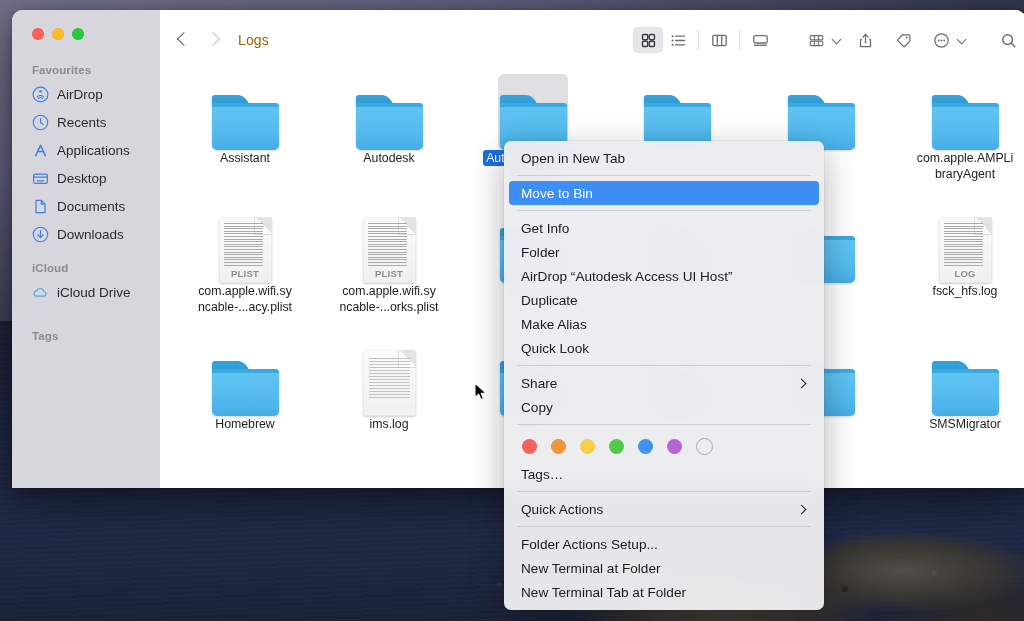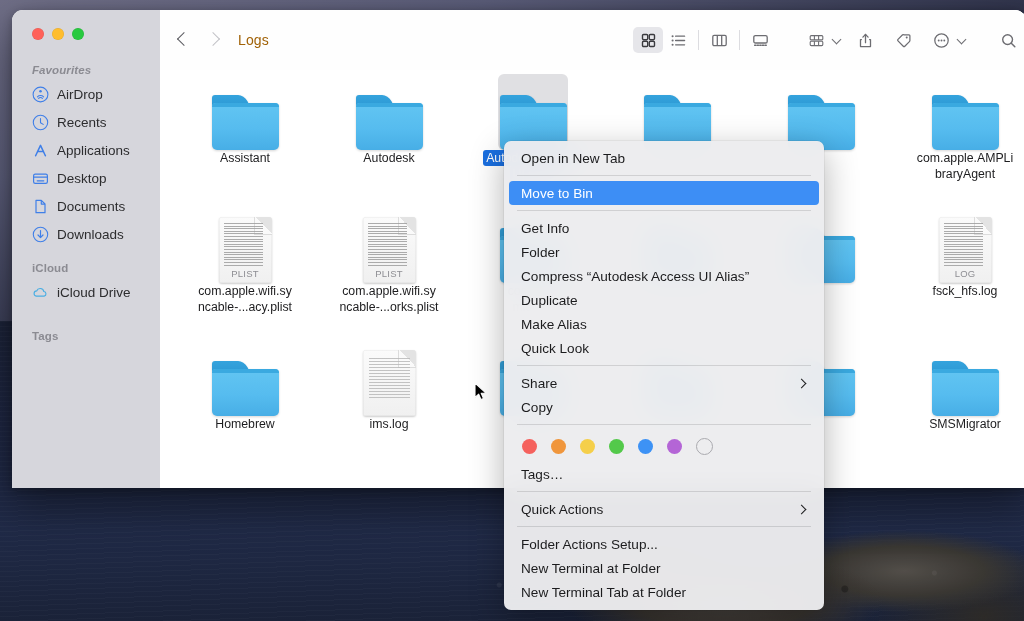--- a/index.html
+++ b/index.html
@@ -90,21 +90,21 @@
   .tl.yellow { background: #ffbd2e; box-shadow: inset 0 0 0 .5px rgba(0,0,0,.10); }
   .tl.green  { background: #28c93f; box-shadow: inset 0 0 0 .5px rgba(0,0,0,.10); }
 
   .sb-section {
     font-size: 11.5px;
     font-weight: bold;
     color: #8b8b92;
     padding: 0 0 4px 20px;
     letter-spacing: .1px;
   }
-  .sb-section.first { margin-top: 24px; font-style: italic; }
+  .sb-section.first { margin-top: 24px; }
   .sb-section.later { margin-top: 14px; }
 
   .sb-item {
     display: flex;
     align-items: center;
     gap: 8px;
     height: 28px;
     padding-left: 20px;
     font-size: 13.5px;
     color: #2c2c2e;
@@ -320,21 +320,21 @@
   }
   .doc .lines.dense {
     background-image: repeating-linear-gradient(180deg, #9e9e9e 0px, #9e9e9e 1px, transparent 1px, transparent 2.6px);
     left: 5px; right: 9px; top: 6px;
   }
   .doc .kind {
     position: absolute;
     left: 0; right: 0; bottom: 4px;
     text-align: center;
     font-size: 9.5px;
-    font-weight: normal;
+    font-weight: bold;
     color: #8e8e93;
     letter-spacing: .2px;
   }
 
   
   #cursor {
     position: absolute;
     left: 314px;
     top: 372px;
     z-index: 6;
@@ -826,21 +826,21 @@
       <span>Move to Bin</span>
     </div>
     <div class="menu-sep"></div>
     <div class="menu-item">
       <span>Get Info</span>
     </div>
     <div class="menu-item">
       <span>Folder</span>
     </div>
     <div class="menu-item">
-      <span>Compress “Autodesk Access UI Alias”</span>
+      <span>AirDrop “Autodesk Access UI Host”</span>
     </div>
     <div class="menu-item">
       <span>Duplicate</span>
     </div>
     <div class="menu-item">
       <span>Make Alias</span>
     </div>
     <div class="menu-item">
       <span>Quick Look</span>
     </div>

